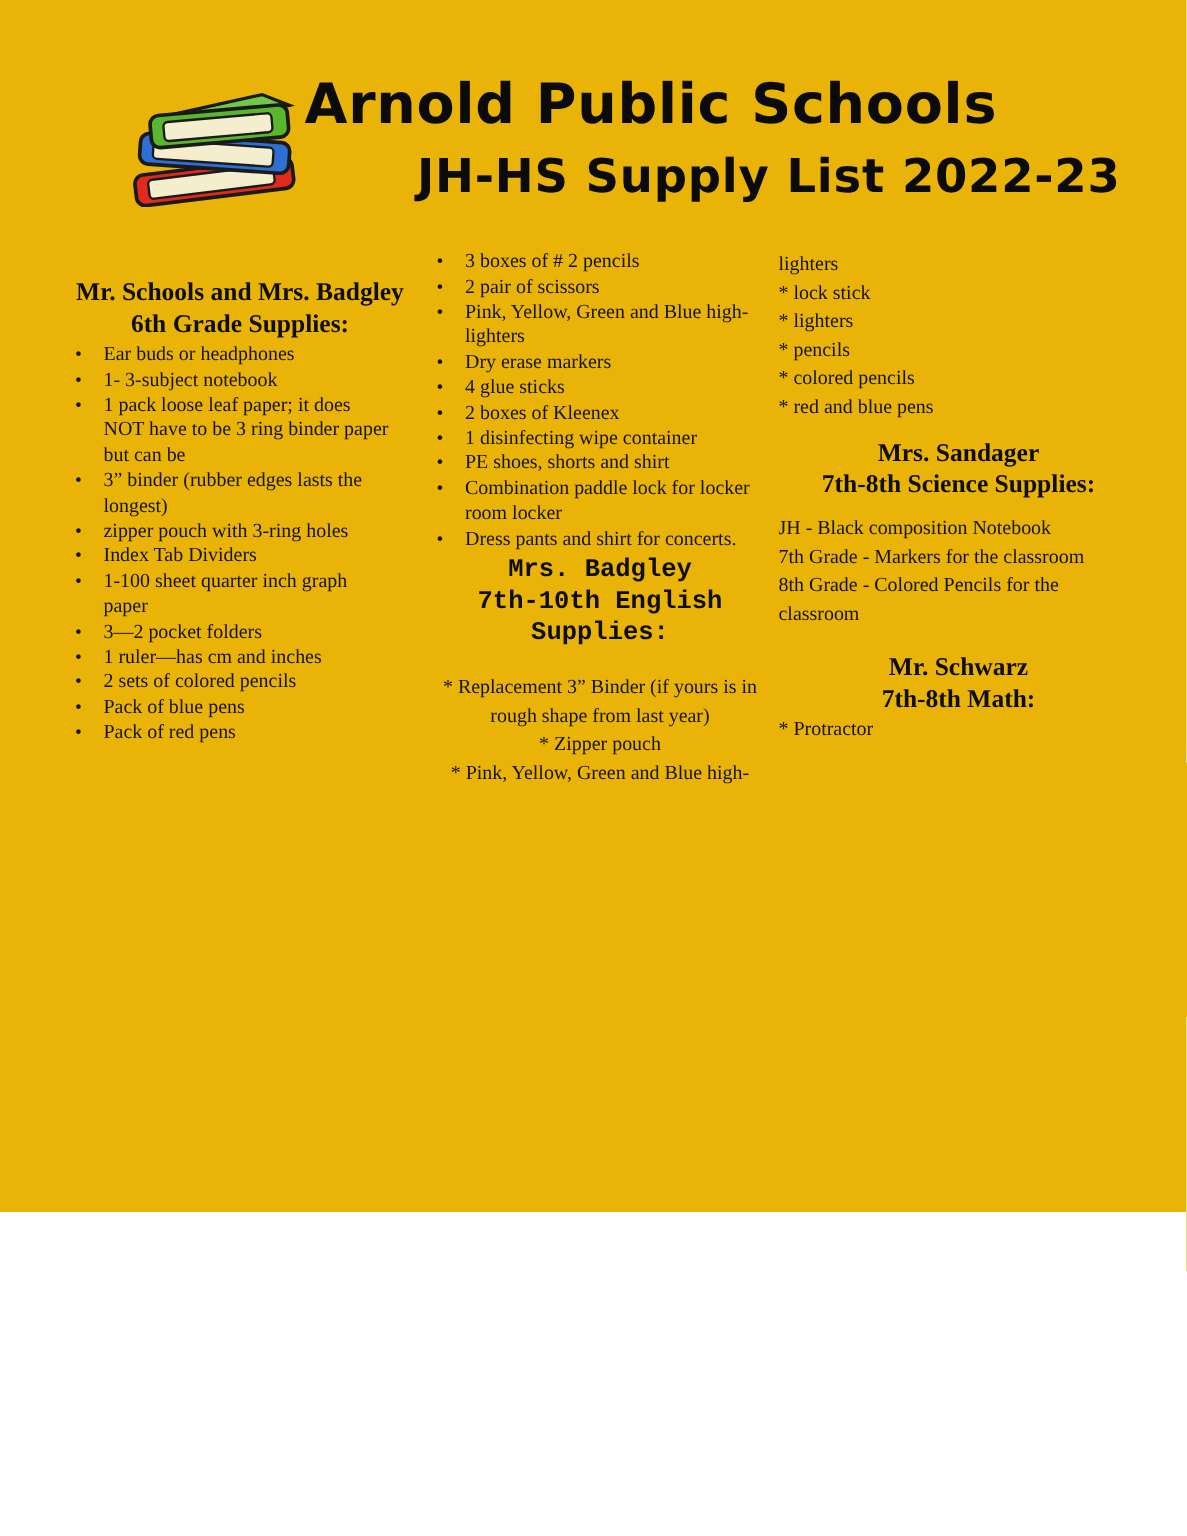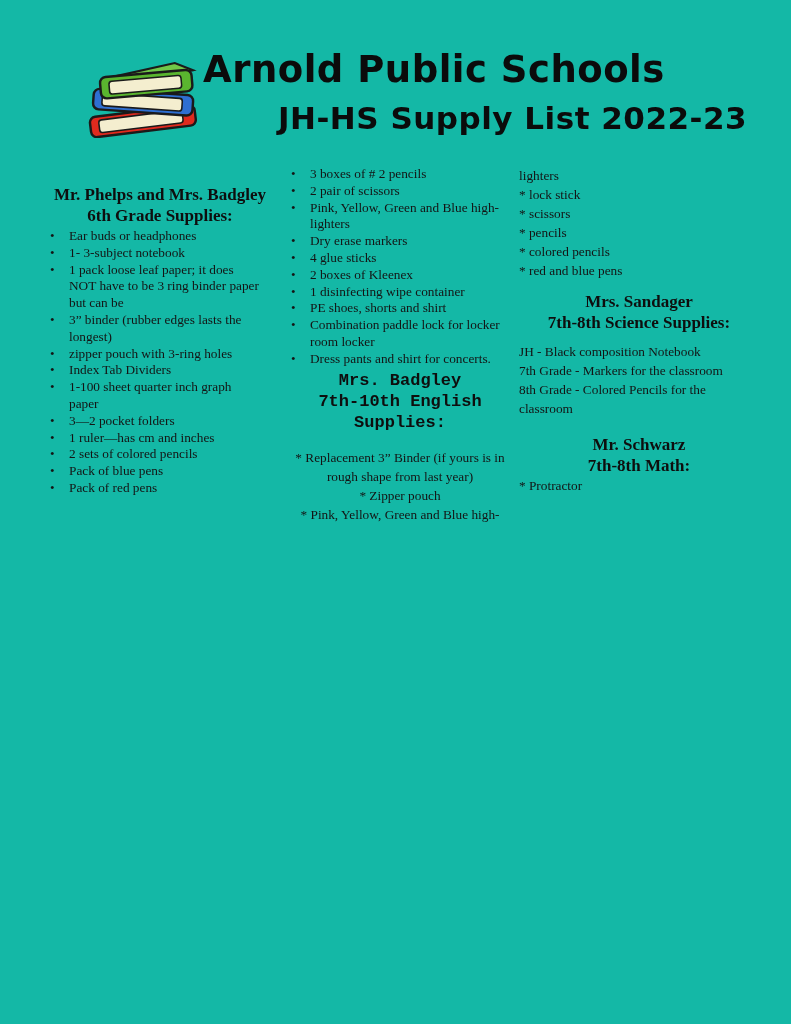--- a/index.html
+++ b/index.html
@@ -1,20 +1,20 @@
 <!DOCTYPE html>
 <html><head>
 <meta charset="utf-8">
 <style>
   html, body { margin: 0; padding: 0; background: #ffffff; }
   .page {
     position: relative;
     width: 791px;
-    height: 1024px;
-    background: #14b8a6;
+    height: 808px;
+    background: #eab308;
     font-family: "Liberation Serif", serif;
     color: #141414;
     overflow: hidden;
   }
 
   
   .logo { position: absolute; left: 86px; top: 54px; width: 118px; height: 84px; }
   .title {
     position: absolute; left: 203px; top: 50px; margin: 0;
     font-family: "DejaVu Sans", sans-serif;
@@ -80,21 +80,21 @@
         <rect x="23" y="25" width="74" height="13" rx="3" stroke="#1a1a1a" stroke-width="1.6" fill="#f4eecf"></rect>
       </g>
     </svg>
   </div>
 
   <h1 class="title">Arnold Public Schools</h1>
   <h2 class="subtitle">JH-HS Supply List 2022-23</h2>
 
   <section class="col col1">
     <div class="sec-head">
-      <div>Mr. Phelps and Mrs. Badgley</div>
+      <div>Mr. Schools and Mrs. Badgley</div>
       <div>6th Grade Supplies:</div>
     </div>
     <ul class="bullets">
         <li>Ear buds or headphones</li>
         <li>1- 3-subject notebook</li>
         <li>1 pack loose leaf paper; it does
 NOT have to be 3 ring binder paper
 but can be</li>
         <li>3” binder (rubber edges lasts the
 longest)</li>
@@ -134,21 +134,21 @@
 rough shape from last year)</li>
         <li>* Zipper pouch</li>
         <li>* Pink, Yellow, Green and Blue high-</li>
       </ul>
   </section>
 
   <section class="col col3">
     <ul class="plain">
         <li>lighters</li>
         <li>* lock stick</li>
-        <li>* scissors</li>
+        <li>* lighters</li>
         <li>* pencils</li>
         <li>* colored pencils</li>
         <li>* red and blue pens</li>
       </ul>
     <div class="sec-head mt-science">
       <div>Mrs. Sandager</div>
       <div>7th-8th Science Supplies:</div>
     </div>
     <ul class="plain mt-science-items">
         <li>JH - Black composition Notebook</li>

